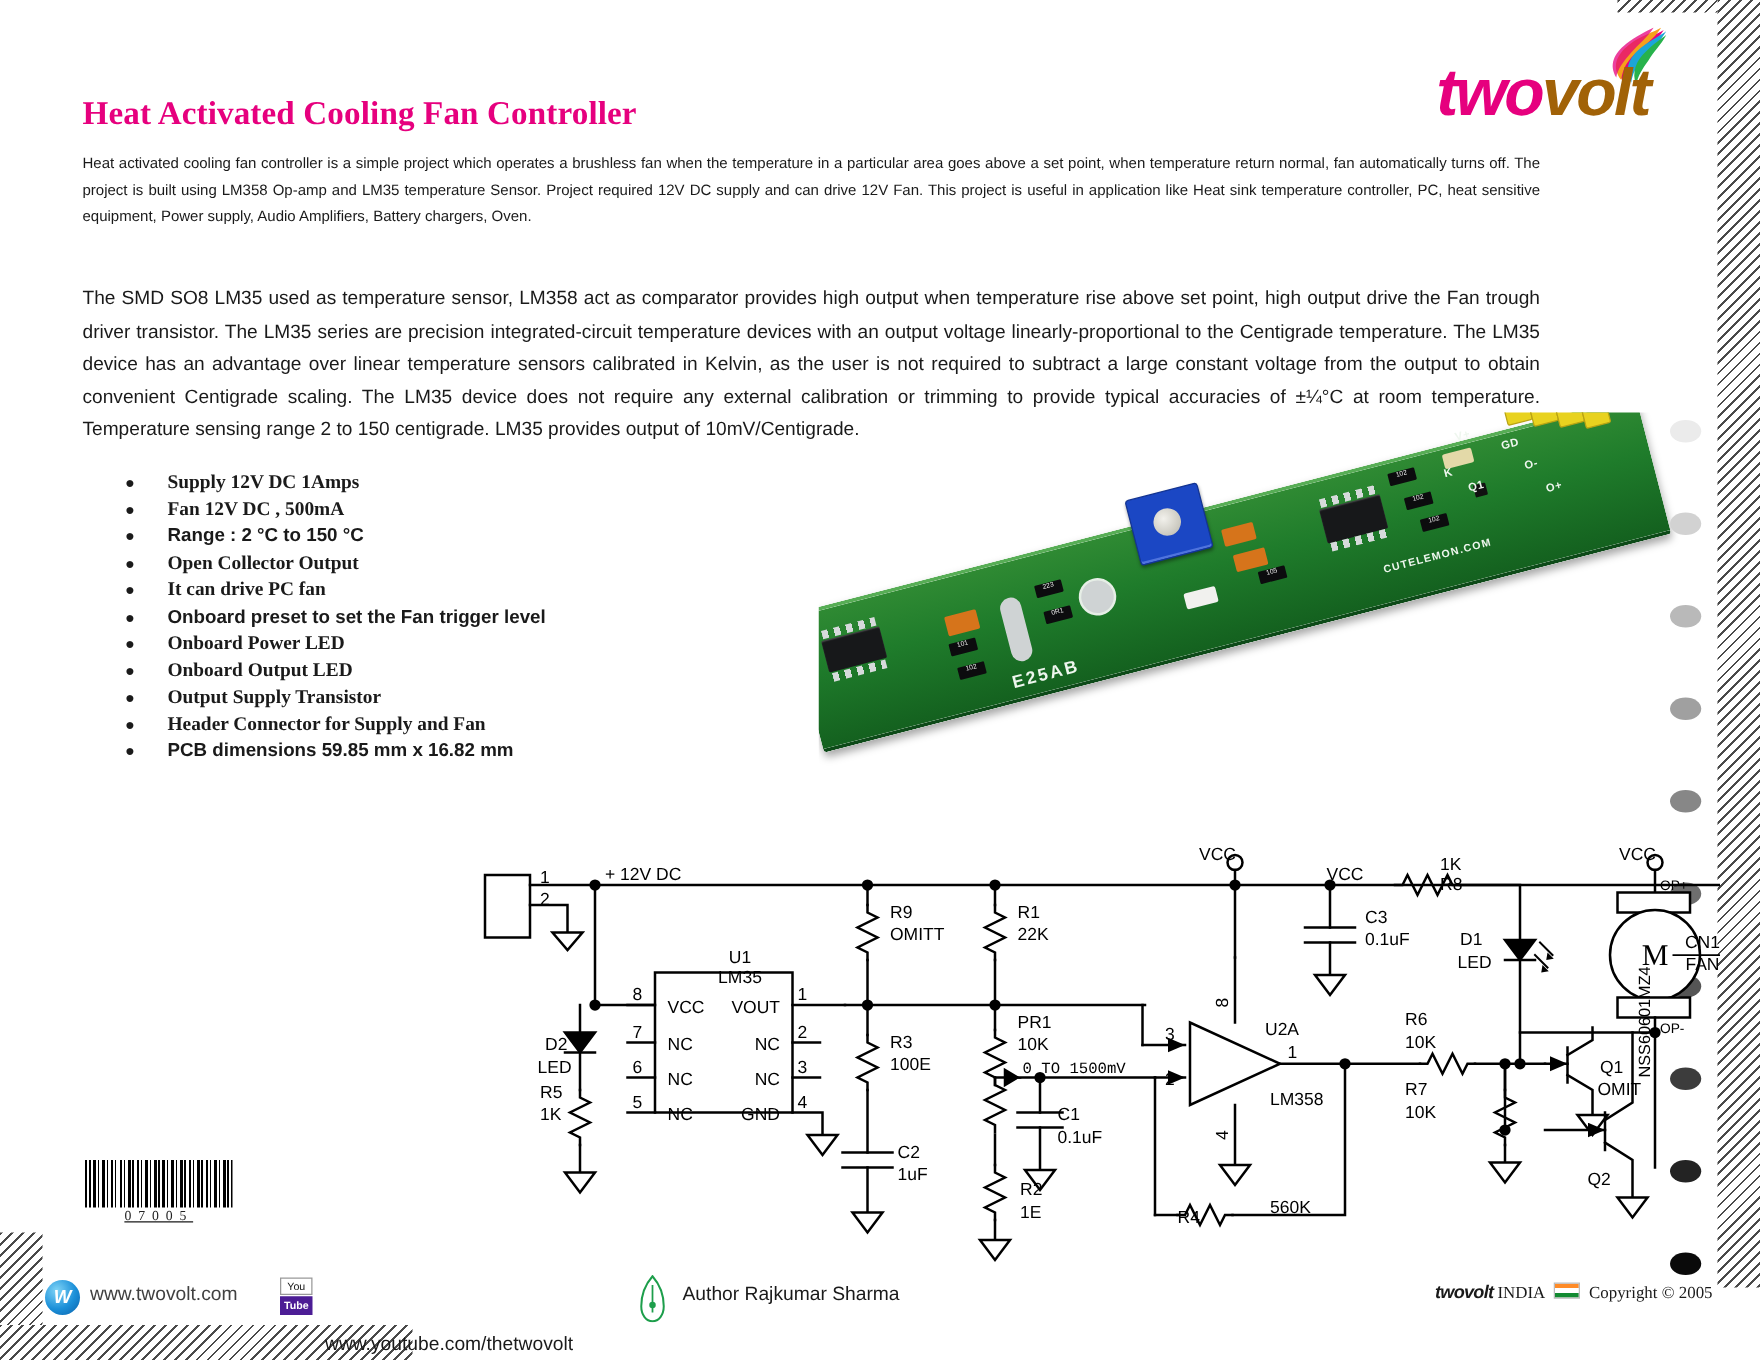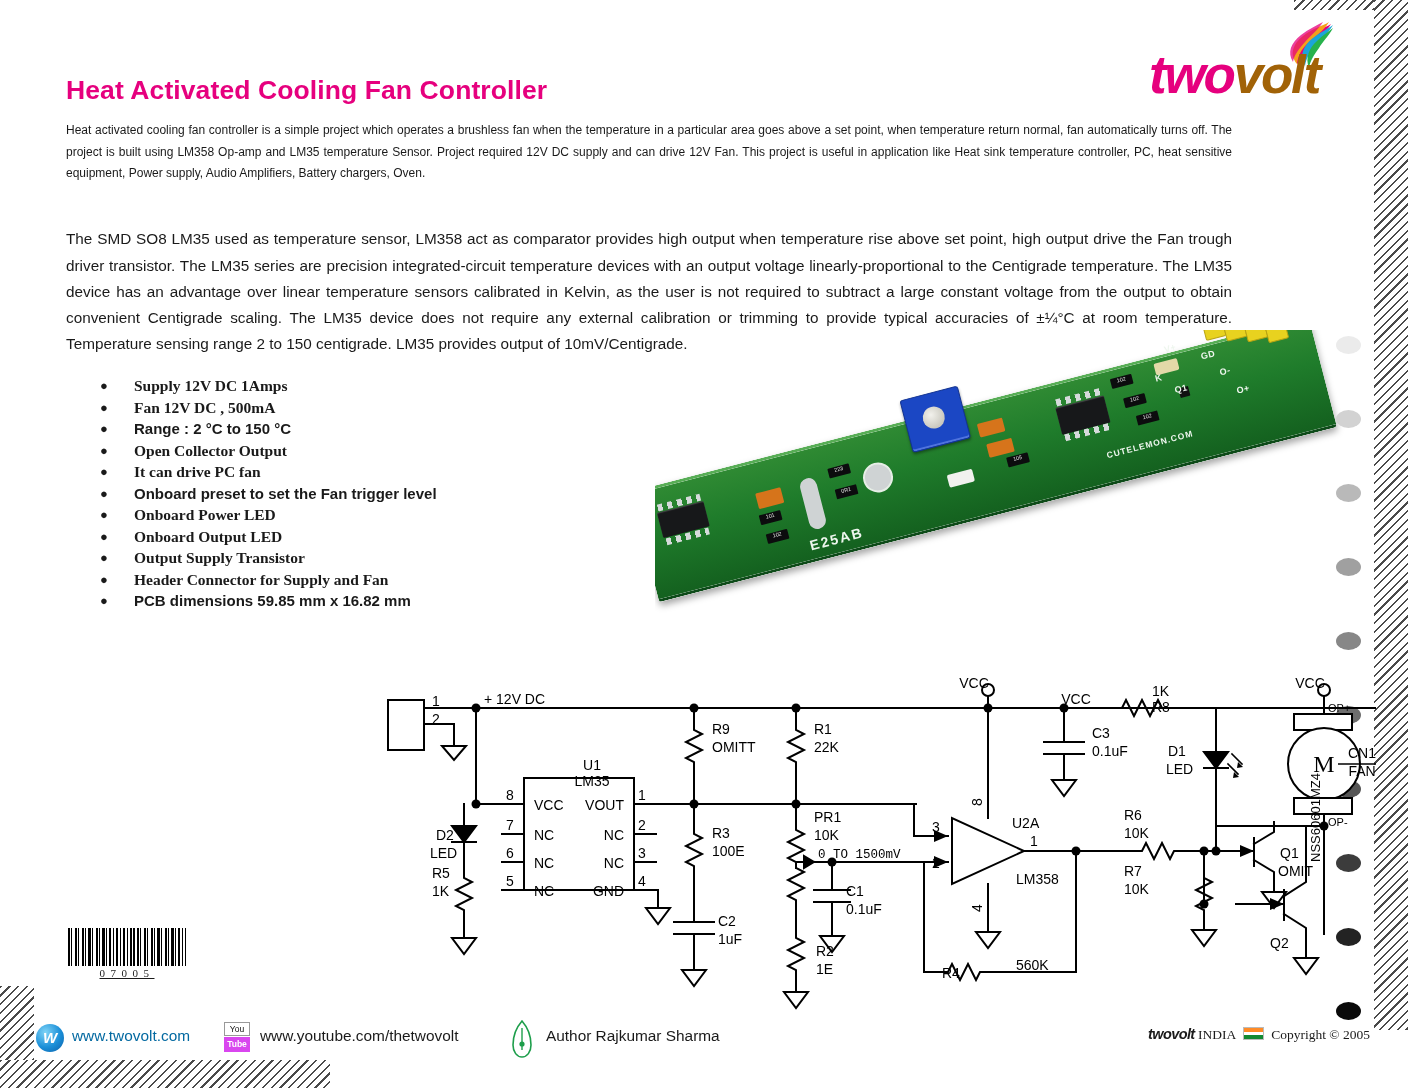--- a/index.html
+++ b/index.html
@@ -9,21 +9,21 @@
   
   .hatch{position:absolute;pointer-events:none;
     background-image:repeating-linear-gradient(135deg,#4a4a4a 0px,#4a4a4a 1.6px,#ffffff 1.6px,#ffffff 6.2px);}
   #hatch-right{top:0;right:0;width:34px;height:1030px;}
   #hatch-left{left:0;top:986px;width:34px;height:102px;}
   #hatch-bottom{left:0;bottom:0;width:330px;height:28px;}
   #hatch-top-right{top:0;right:34px;width:80px;height:10px;}
 
   
   #page-title{position:absolute;left:66px;top:57px;font-size:26.5px;color:#E6007E;
-    letter-spacing:.1px;white-space:nowrap;}
+    letter-spacing:.1px;white-space:nowrap;font-family:Liberation Serif, serif;}
 
   
   #logo{position:absolute;left:1143px;top:22px;width:240px;height:80px;}
   #logo-wordmark{position:absolute;left:6px;top:26px;font-size:53px;font-weight:bold;
     font-style:italic;letter-spacing:-2.2px;line-height:1;}
   #logo-two{color:#E6007E;}
   #logo-volt{color:#a16207;}
   #logo-swirl{position:absolute;left:128px;top:0px;width:62px;height:48px;}
 
   
@@ -91,21 +91,21 @@
   .f-text{position:absolute;font-size:15.4px;color:#1a1a1a;white-space:nowrap;}
   #globe-icon{position:absolute;left:0px;top:6px;width:28px;height:28px;border-radius:50%;
     background:radial-gradient(circle at 34% 30%,#7fd4f7,#1b8fd8 55%,#0a5fa8);}
   #globe-w{position:absolute;left:0;top:0;width:28px;height:28px;line-height:28px;
     text-align:center;color:#fff;font-size:15px;font-weight:bold;font-style:italic;}
   #site-url{left:36px;top:9px;}
   #yt-icon{position:absolute;left:184px;top:4px;width:34px;height:32px;}
   #yt-top{position:absolute;left:4px;top:0;width:26px;height:14px;background:#fff;
     border:1px solid #999;color:#111;font-size:8.5px;font-weight:normal;text-align:center;
     line-height:13px;box-sizing:border-box;}
-  #yt-bot{position:absolute;left:4px;top:15px;width:26px;height:15px;background:#d946ef;
+  #yt-bot{position:absolute;left:4px;top:15px;width:26px;height:15px;background:#4c1d95;
     color:#fff;font-size:8.5px;font-weight:bold;text-align:center;line-height:15px;}
   #youtube-url{left:224px;top:9px;}
   #pen-icon{position:absolute;left:474px;top:2px;width:24px;height:38px;}
   #author-text{left:510px;top:9px;}
   #copyright-block{position:absolute;right:6px;top:8px;white-space:nowrap;font-size:13.5px;
     font-family:"Liberation Serif", serif;color:#1a1a1a;}
   #cp-logo{font-family:"Liberation Sans", sans-serif;font-weight:bold;font-style:italic;
     font-size:14.5px;letter-spacing:-.6px;}
   #cp-flag{display:inline-block;width:19px;height:11px;vertical-align:-1px;margin:0 4px;
     background:linear-gradient(180deg,#ff8b27 0 33.3%,#ffffff 33.3% 66.6%,#128a31 66.6% 100%);
@@ -478,27 +478,27 @@
   </g>
 
   <text x="442" y="182" font-family="Liberation Mono, monospace" font-size="12.5" fill="#000">0 TO 1500mV</text>
 </svg>
 </div>
 
 <div id="footer">
   <div id="globe-icon">
     <div id="globe-w">W</div>
   </div>
-  <a class="f-text" id="site-url" href="#" style="color:#0369a1;text-decoration:none;">www.twovolt.com</a>
+  <a class="f-text" id="site-url" href="#" style="color:#404040;text-decoration:none;">www.twovolt.com</a>
 
   <div id="yt-icon">
     <div id="yt-top">You</div>
     <div id="yt-bot">Tube</div>
   </div>
-  <a class="f-text" id="youtube-url" href="#" style="color:#1a1a1a;text-decoration:none;">www.youtube.com/thetwovolt</a>
+  <a class="f-text" id="youtube-url" href="#" style="color:#1a1a1a;text-decoration:none;margin-top:40px;">www.youtube.com/thetwovolt</a>
 
   <svg id="pen-icon" viewBox="0 0 24 38">
     <path d="M12 1 C5 9 3 18 3 25 C3 32 7 37 12 37 C17 37 21 32 21 25 C21 18 19 9 12 1 Z" fill="#fff" stroke="#1d9e4b" stroke-width="1.6"></path>
     <path d="M12 8 V30" stroke="#1d9e4b" stroke-width="1.4"></path>
     <circle cx="12" cy="24" r="2.6" fill="#1d9e4b"></circle>
   </svg>
   <span class="f-text" id="author-text">Author Rajkumar Sharma</span>
 
   <div id="copyright-block">
     <span id="cp-logo">twovolt</span>

